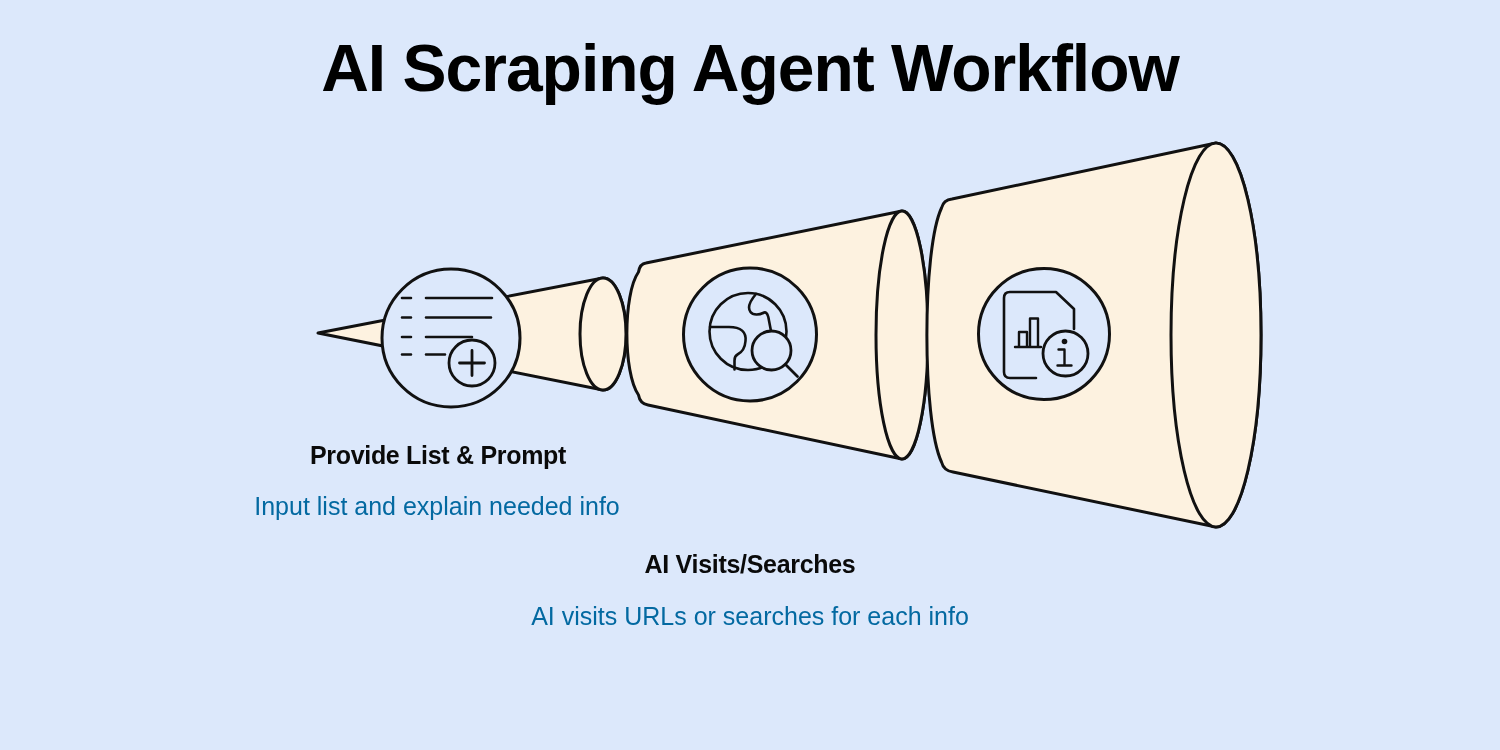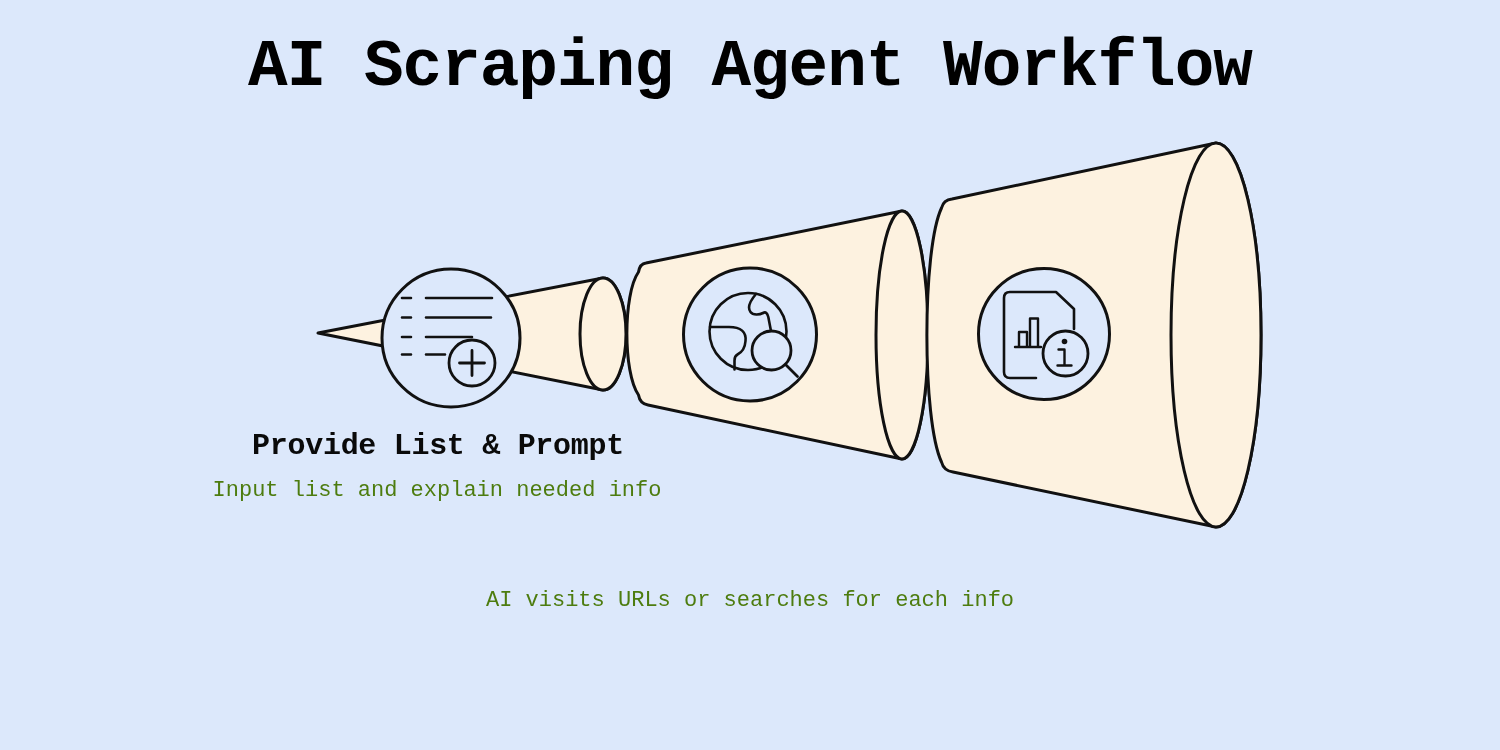--- a/index.html
+++ b/index.html
@@ -6,31 +6,30 @@
     --bg:#dce8fb;
     --cream:#fdf2e0;
     --ink:#111111;
     --circle:#dce8fb;
   }
   html,body{margin:0;padding:0;}
   body{background:var(--bg);font-family:"Liberation Sans",sans-serif;}
   .stage{
     position:relative;width:1500px;height:628px;overflow:hidden;
     background:var(--bg);
-    font-family:Liberation Mono, monospace;
   }
   .main-title{
     position:absolute;left:750px;top:30px;transform:translateX(-50%);
     margin:0;font-size:66px;font-weight:700;color:#000;
     letter-spacing:-1px;white-space:nowrap;
   }
   .funnel-svg{position:absolute;left:0;top:0;}
   .step-label{position:absolute;transform:translateX(-50%);text-align:center;white-space:nowrap;}
-  .step-title{margin:4px;font-size:30px;font-weight:700;color:#0a0a0a;letter-spacing:-0.3px;}
-  .step-sub{margin:0;font-size:22px;font-weight:400;color:#4d7c0f;}
+  .step-title{margin:16px;font-size:25px;font-weight:700;color:#0a0a0a;letter-spacing:-0.3px;}
+  .step-sub{margin:14px;font-size:25px;font-weight:400;color:#0369a1;}
   .pos-t1{left:438px;top:425px;}
   .pos-s1{left:437px;top:478px;}
   .pos-t2{left:750px;top:534px;}
   .pos-s2{left:750px;top:588px;}
   .pos-t3{left:1046px;top:651px;}
   .pos-s3{left:1045px;top:705px;}
 </style>
 </head>
 <body>
 
@@ -99,18 +98,21 @@
     </g>
   </svg>
 
   <div class="step-label pos-t1">
     <p class="step-title">Provide List &amp; Prompt</p>
   </div>
   <div class="step-label pos-s1">
     <p class="step-sub">Input list and explain needed info</p>
   </div>
 
+  <div class="step-label pos-t2">
+    <p class="step-title">AI Visits/Searches</p>
+  </div>
   <div class="step-label pos-s2">
     <p class="step-sub">AI visits URLs or searches for each info</p>
   </div>
 
 
 </div>
 
 </body></html>

